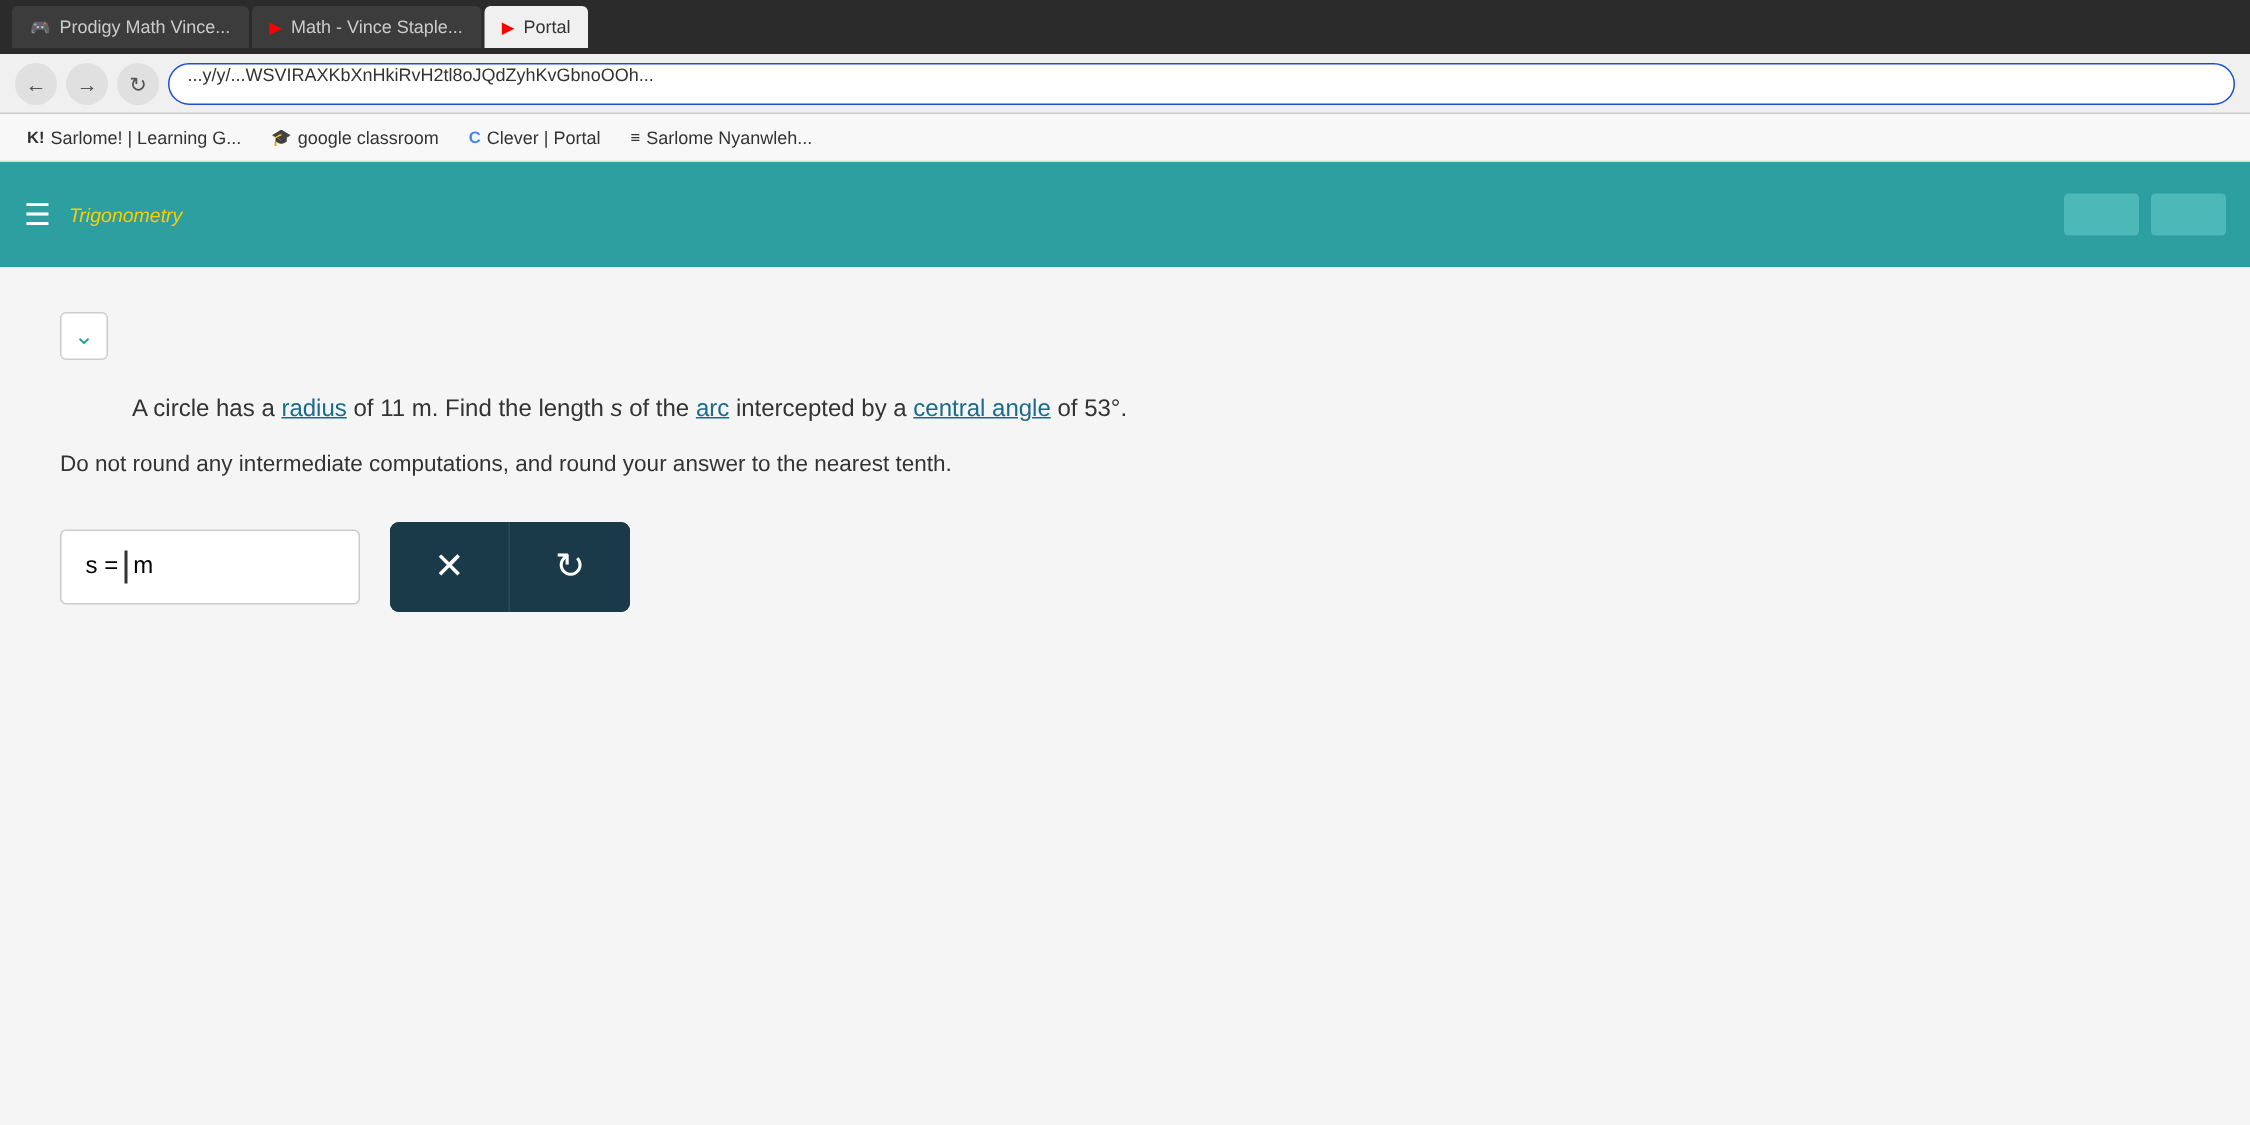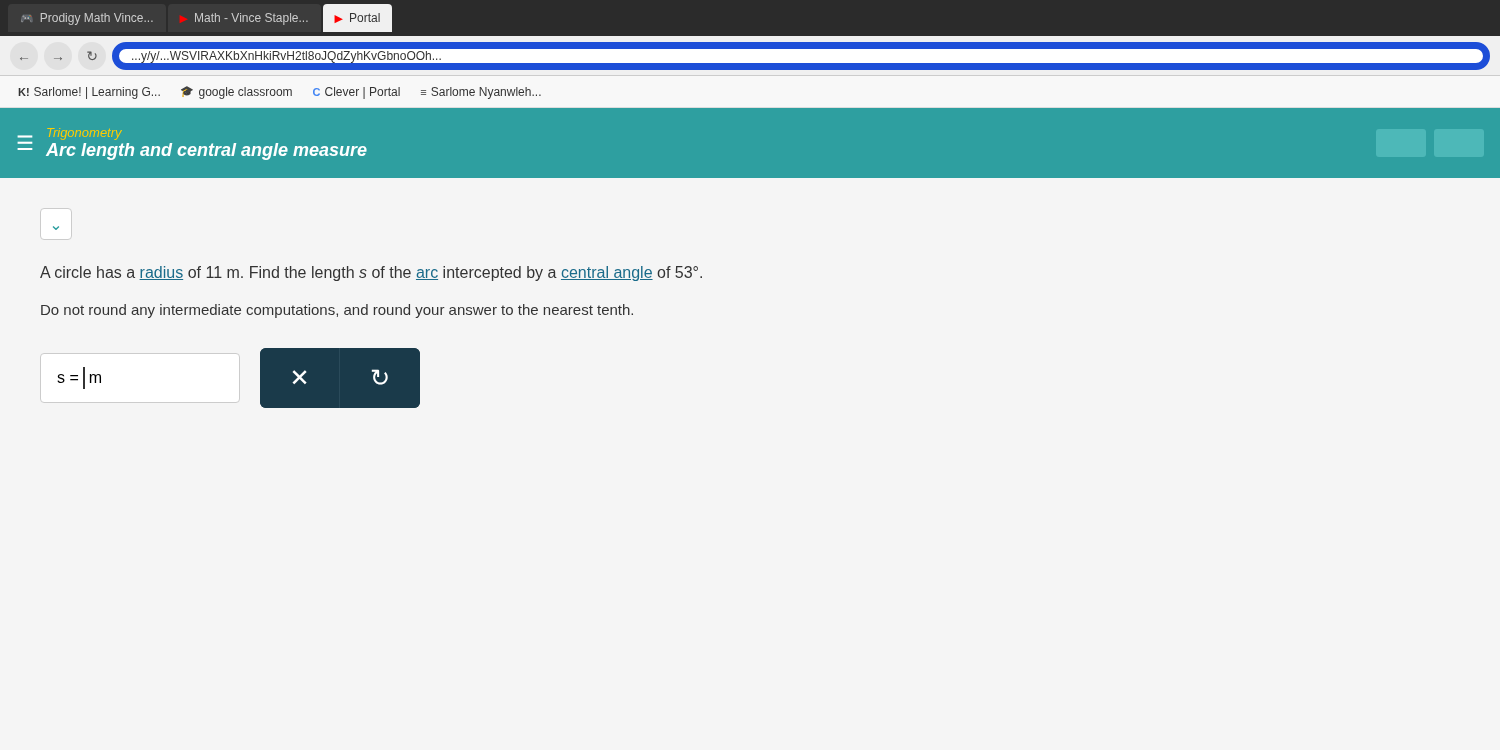--- a/index.html
+++ b/index.html
@@ -88,21 +88,21 @@
 
     .bookmark-icon {
       font-size: 11px;
     }
 
     
     .address-bar {
       flex: 1;
       height: 28px;
       background: white;
-      border: 7px solid #1d4ed8;
+      border: 1px solid #1d4ed8;
       border-radius: 14px;
       padding: 0 12px;
       font-size: 12px;
       color: #333;
       display: flex;
       overflow: hidden;
       text-overflow: ellipsis;
       white-space: nowrap;
     }
 
@@ -185,20 +185,21 @@
       margin-bottom: 20px;
       font-size: 16px;
       color: #2e9fa0;
     }
 
     .problem-text {
       font-size: 16px;
       color: #333;
       line-height: 1.6;
       margin-bottom: 12px;
+      margin-left: 48px;
     }
 
     .underline-link {
       text-decoration: underline;
       color: #1a6b8a;
       cursor: pointer;
     }
 
     .problem-instruction {
       font-size: 15px;
@@ -319,21 +320,20 @@
     </div>
   </div>
 </div>
 
 <div class="page-content">
 
   <div class="app-header">
     <div class="hamburger-icon">☰</div>
     <div class="header-text">
       <span class="header-subtitle">Trigonometry</span>
-      <span class="header-title">Arc length and central angle measure</span>
     </div>
     <div class="header-controls">
       <button class="header-btn"></button>
       <button class="header-btn"></button>
     </div>
   </div>
 
   <div class="problem-area">
 
     <div class="expand-btn">⌄</div>

